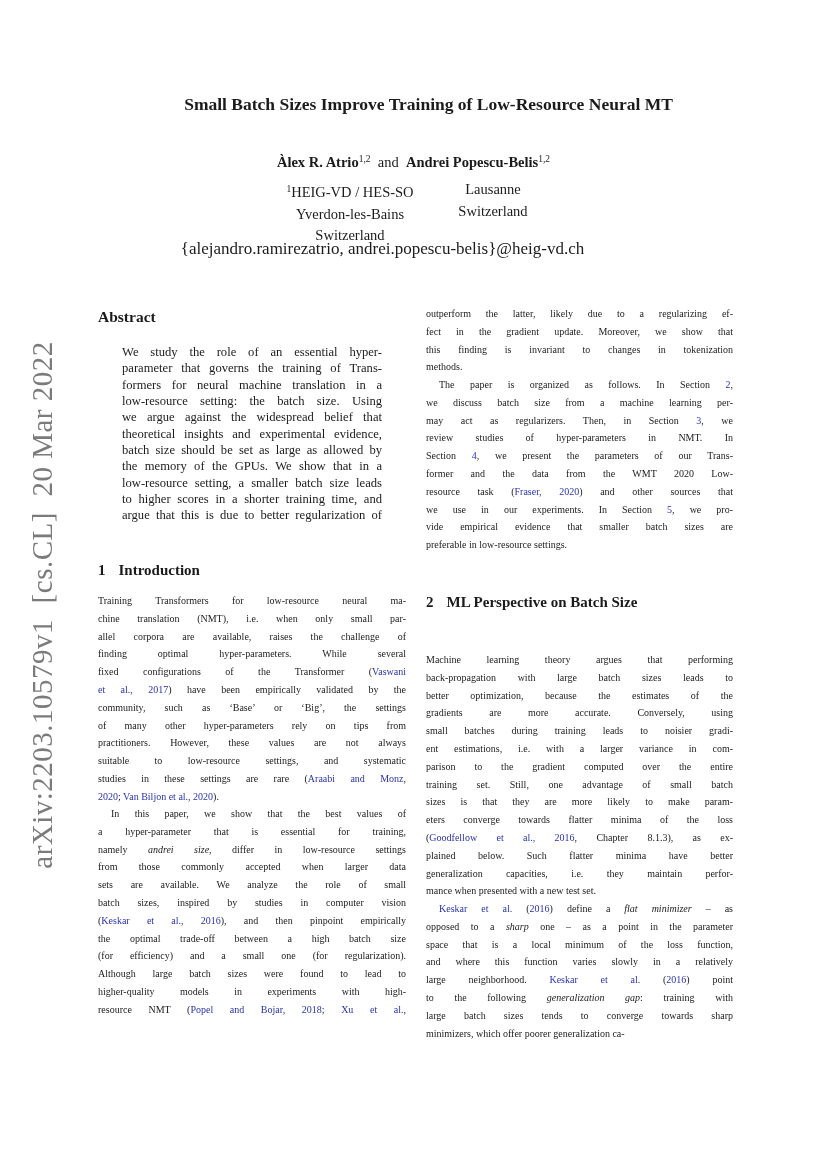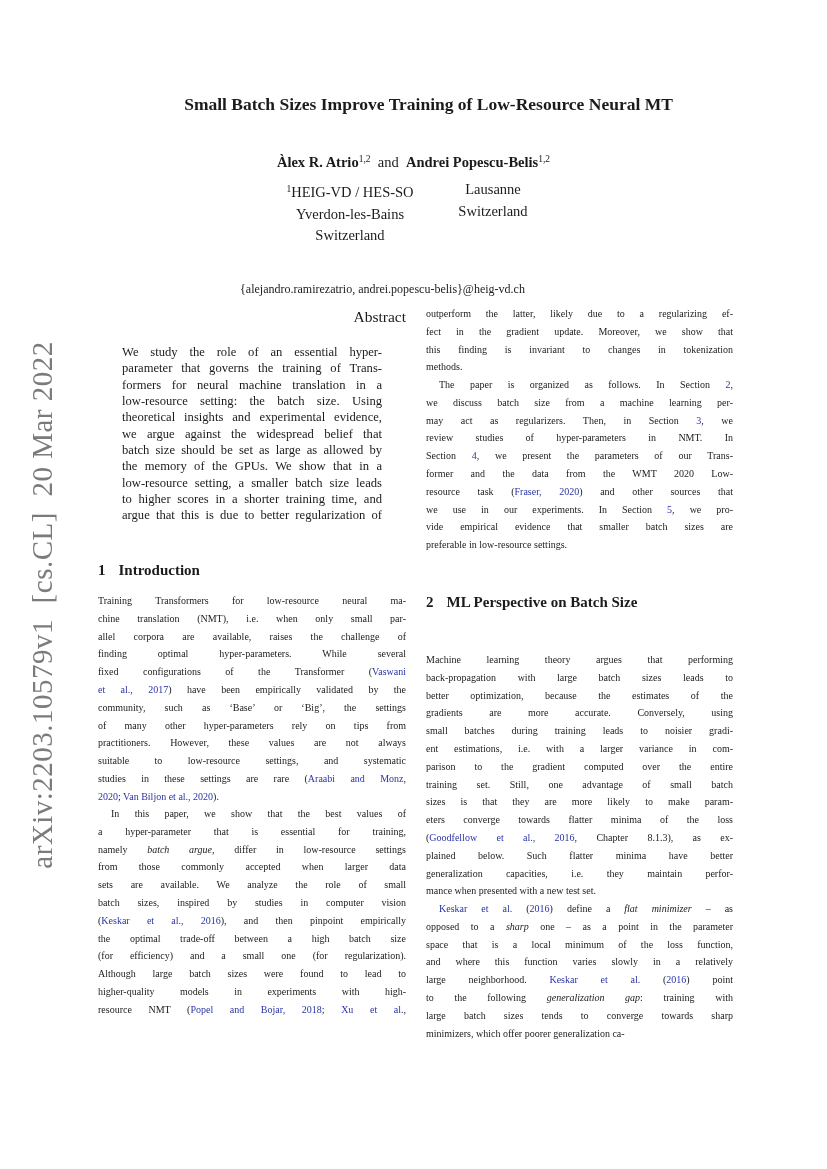--- a/index.html
+++ b/index.html
@@ -32,33 +32,33 @@
   }
   #authors{
     top:150px;left:0;width:827px;text-align:center;
     font-size:14.5px;line-height:18px;white-space:pre-wrap;
   }
   #affil-1{top:179px;left:250px;width:200px;text-align:center;font-size:14.5px;}
   #affil-2{top:179px;left:413px;width:160px;text-align:center;font-size:14.5px;}
   .affil .ln{line-height:21.5px;text-align:center;text-align-last:center !important;}
   #email{
     top:240px;left:0;width:765px;text-align:center;
-    font-size:12px;line-height:18px;margin-top:40px;
+    font-size:17px;line-height:18px;
   }
   
   .body{font-size:10px;}
   .body .ln{line-height:17.8px;}
   .abstract{font-size:12.6px;}
   .abstract .ln{line-height:16.35px;}
   .ln{text-align:justify;text-align-last:justify;}
   .ln.last{text-align-last:left;}
   .ln.ind{text-indent:13px;}
   .sec-h{font-size:15px;font-weight:bold;line-height:20px;white-space:nowrap;}
   .sec-h .num{margin-right:13px;}
-  #abs-h{top:308px;left:98px;width:308px;text-align:right;font-size:15.5px;font-weight:normal;line-height:18px;}
+  #abs-h{top:308px;left:98px;width:308px;text-align:left;font-size:15.5px;font-weight:bold;line-height:18px;}
   #abs-b{top:344px;left:122px;width:260px;}
   #sec1{top:560px;left:98px;width:308px;}
   #lp1{top:592px;left:98px;width:308px;}
   #lp2{top:805px;left:98px;width:308px;}
   #rp1{top:305px;left:426px;width:307px;}
   #rp2{top:376px;left:426px;width:307px;}
   #sec2{top:592px;left:426px;width:307px;}
   #rp3{top:651px;left:426px;width:307px;}
   #rp4{top:900px;left:426px;width:307px;}
   
@@ -87,22 +87,22 @@
   </div>
 
 <div id="email" class="blk">{alejandro.ramirezatrio, andrei.popescu-belis}@heig-vd.ch</div>
 
 <div id="abs-h" class="blk">Abstract</div>
 <div id="abs-b" class="blk abstract">
     <div class="ln"><span>We study the role of an essential hyper-</span></div>
     <div class="ln"><span>parameter that governs the training of Trans-</span></div>
     <div class="ln"><span>formers for neural machine translation in a</span></div>
     <div class="ln"><span>low-resource setting: the batch size.  Using</span></div>
+    <div class="ln"><span>we argue against the widespread belief that</span></div>
     <div class="ln"><span>theoretical insights and experimental evidence,</span></div>
-    <div class="ln"><span>we argue against the widespread belief that</span></div>
     <div class="ln"><span>batch size should be set as large as allowed by</span></div>
     <div class="ln"><span>the memory of the GPUs.  We show that in a</span></div>
     <div class="ln"><span>low-resource setting, a smaller batch size leads</span></div>
     <div class="ln"><span>to higher scores in a shorter training time, and</span></div>
     <div class="ln"><span>argue that this is due to better regularization of</span></div>
   </div>
 
 <div id="sec1" class="blk sec-h">
   <span class="num">1</span><span>Introduction</span>
 </div>
@@ -116,21 +116,21 @@
     <div class="ln"><span>community, such as ‘Base’ or ‘Big’, the settings</span></div>
     <div class="ln"><span>of many other hyper-parameters rely on tips from</span></div>
     <div class="ln"><span>practitioners. However, these values are not always</span></div>
     <div class="ln"><span>suitable to low-resource settings, and systematic</span></div>
     <div class="ln"><span>studies in these settings are rare (</span><span class="link">Araabi and Monz</span><span>,</span></div>
     <div class="ln last"><span class="link">2020</span><span>; </span><span class="link">Van Biljon et al., 2020</span><span>).</span></div>
   </div>
 <div id="lp2" class="blk body">
     <div class="ln ind"><span>In this paper, we show that the best values of</span></div>
     <div class="ln"><span>a hyper-parameter that is essential for training,</span></div>
-    <div class="ln"><span>namely </span><span class="i">batch argue</span><span>, differ in low-resource settings</span></div>
+    <div class="ln"><span>namely </span><span class="i">andrei size</span><span>, differ in low-resource settings</span></div>
     <div class="ln"><span>from those commonly accepted when larger data</span></div>
     <div class="ln"><span>sets are available.  We analyze the role of small</span></div>
     <div class="ln"><span>batch sizes, inspired by studies in computer vision</span></div>
     <div class="ln"><span>(</span><span class="link">Keskar et al., 2016</span><span>), and then pinpoint empirically</span></div>
     <div class="ln"><span>the optimal trade-off between a high batch size</span></div>
     <div class="ln"><span>(for efficiency) and a small one (for regularization).</span></div>
     <div class="ln"><span>Although large batch sizes were found to lead to</span></div>
     <div class="ln"><span>higher-quality models in experiments with high-</span></div>
     <div class="ln"><span>resource NMT (</span><span class="link">Popel and Bojar, 2018</span><span>; </span><span class="link">Xu et al.</span><span>,</span></div>
   </div>

